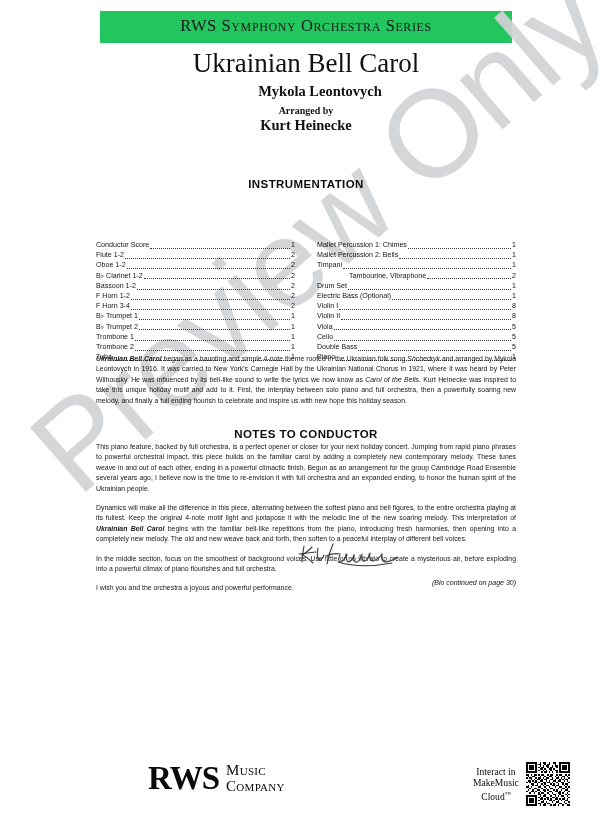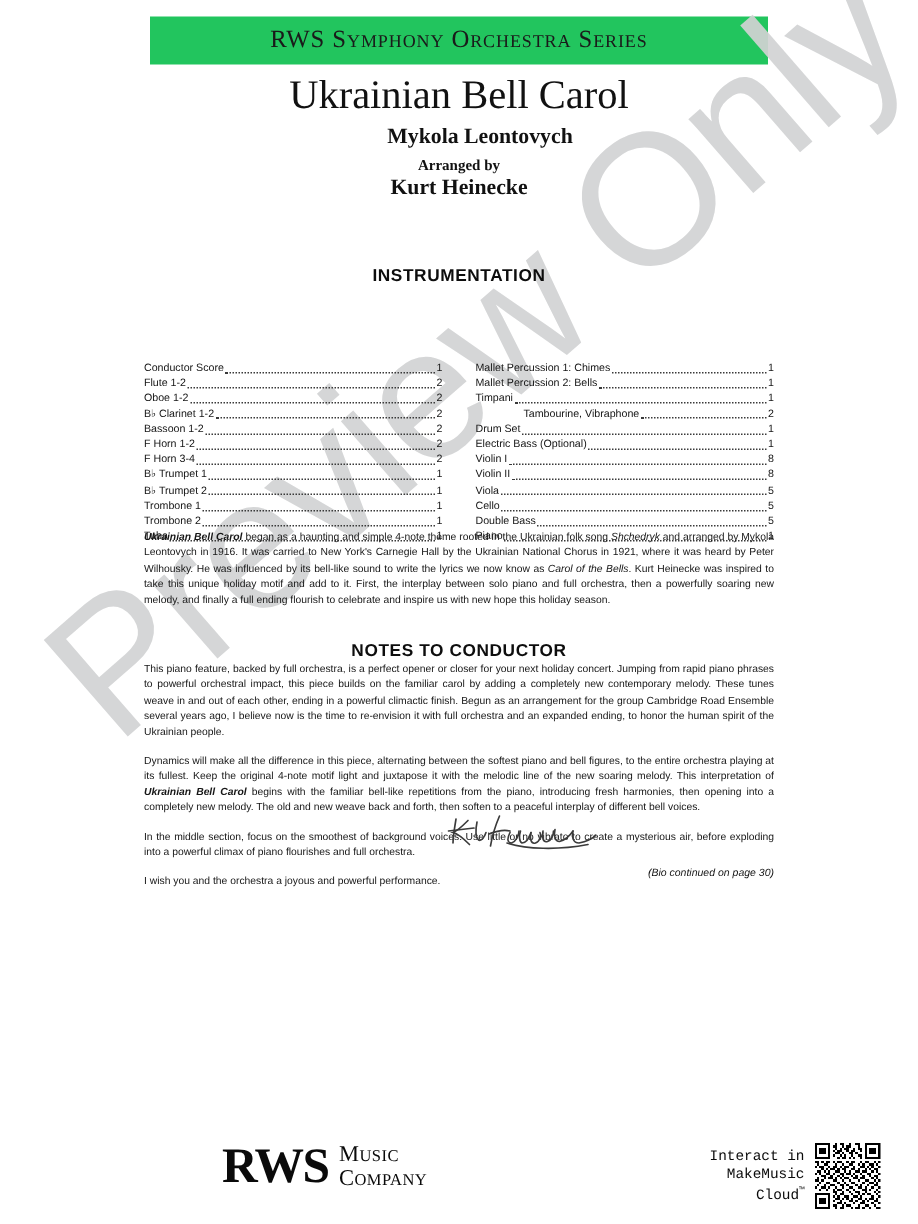--- a/index.html
+++ b/index.html
@@ -222,26 +222,26 @@
 
   .cloud-block {
     position: absolute;
     left: 473px;
     top: 762px;
     display: flex;
     align-items: center;
     z-index: 6;
   }
   .cloud-text {
-    font-family: Liberation Mono, monospace;
+    font-family: Liberation Serif, serif;
     font-size: 9.6px;
     line-height: 11.6px;
     font-weight: 400;
     color: #0a0a0a;
-    text-align: right;
+    text-align: center;
   }
   .cloud-text sup { font-size: 6px; vertical-align: super; }
   .qr {
     margin-left: 7px;
     width: 44px;
     height: 44px;
   }
 </style>
 </head>
 <body>

